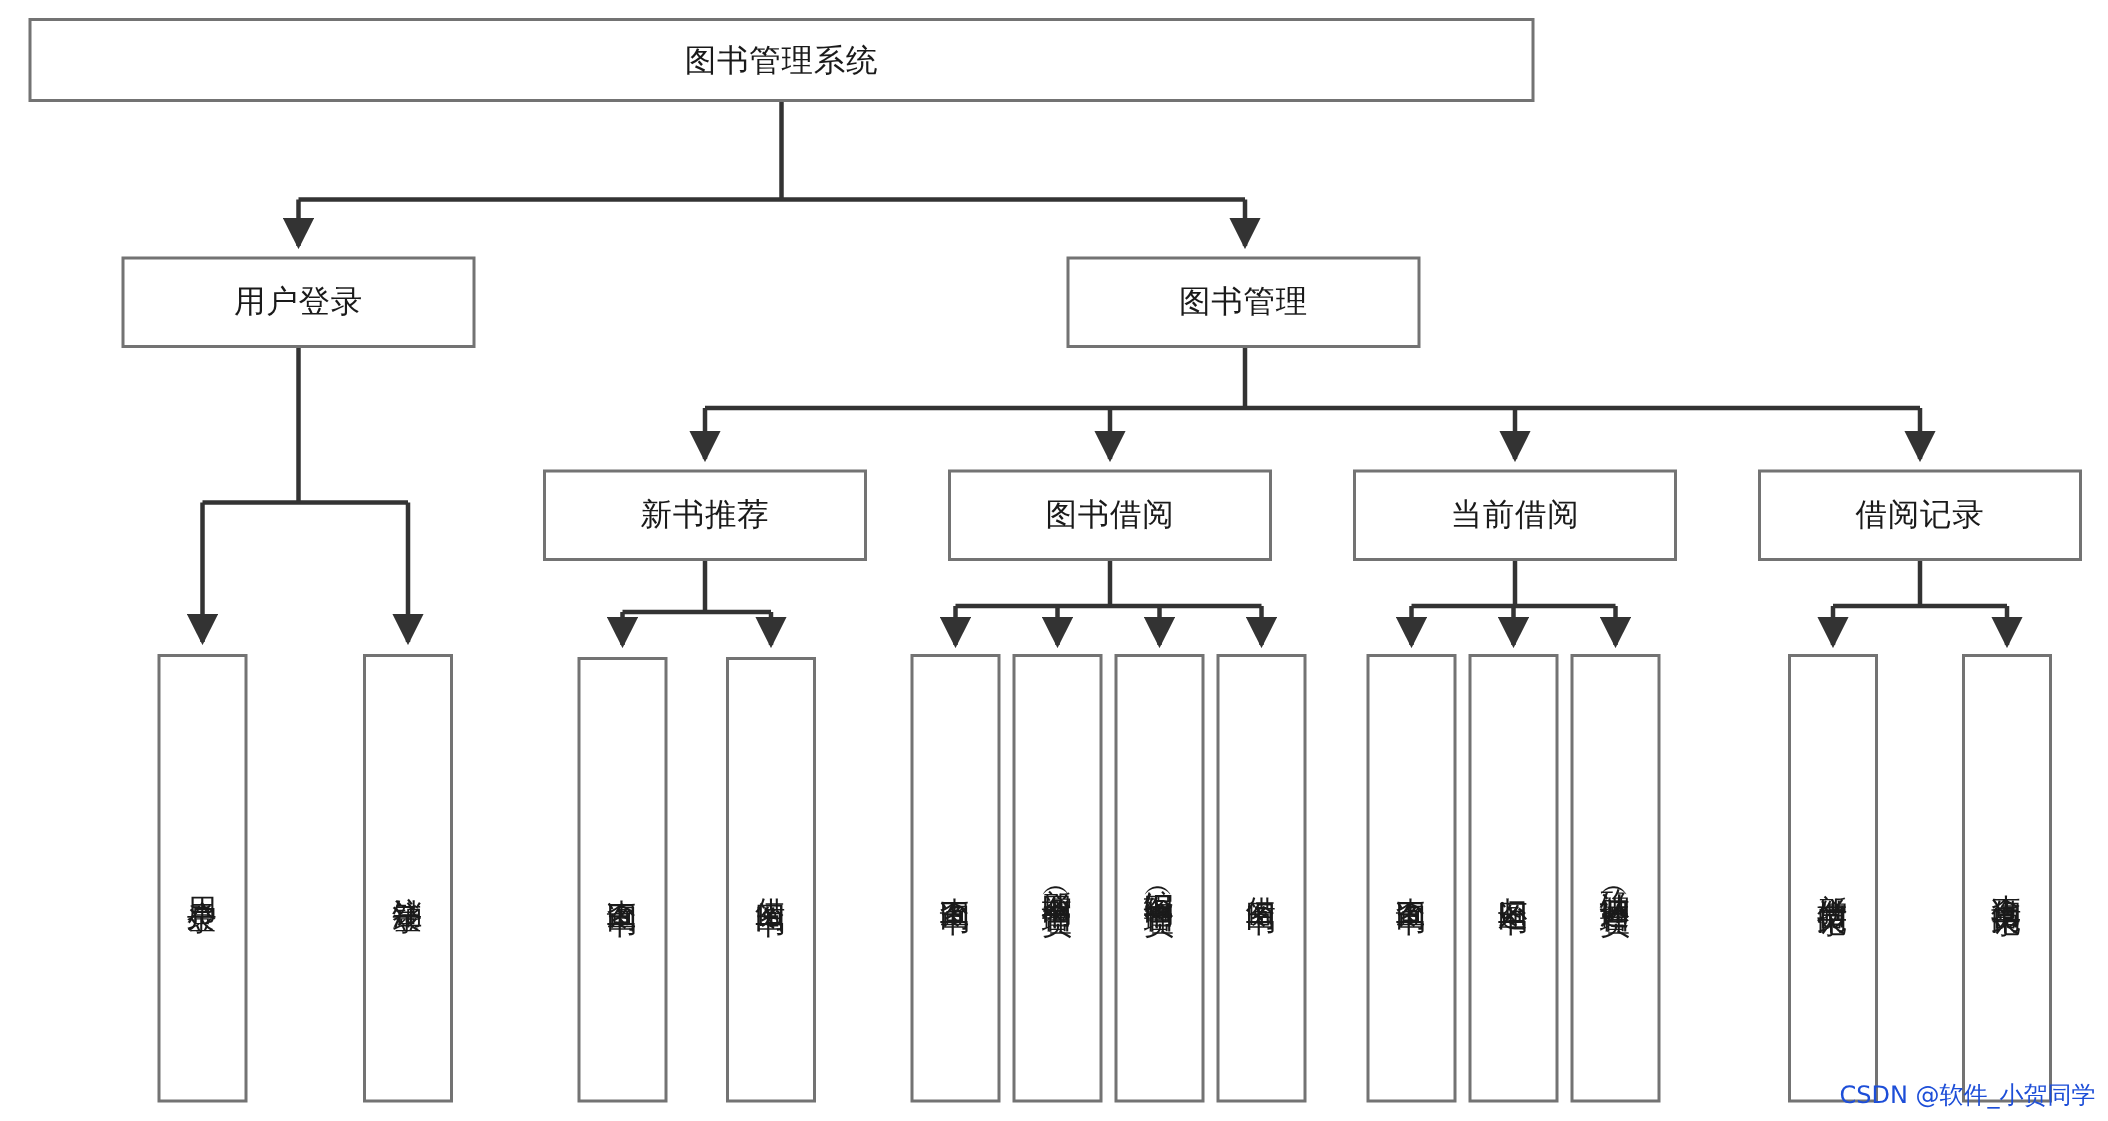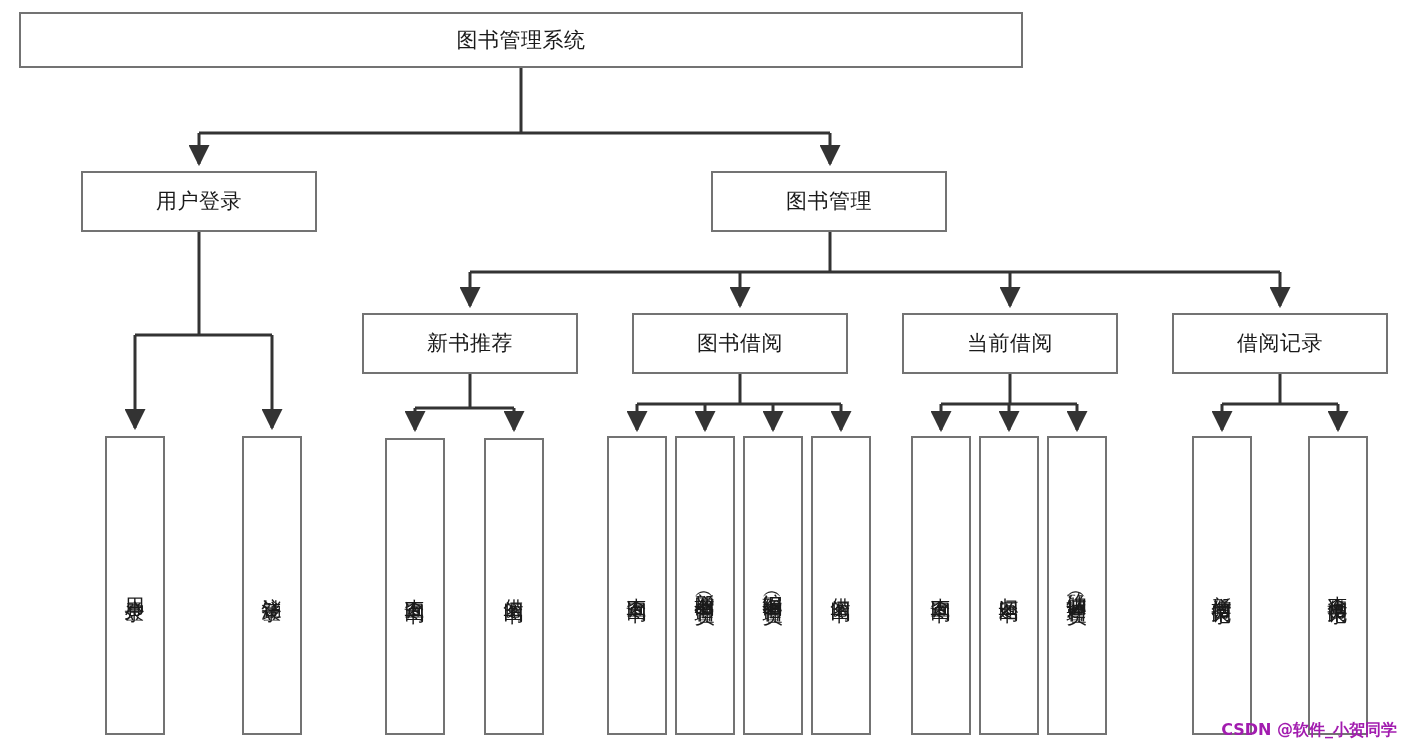--- a/index.html
+++ b/index.html
@@ -54,25 +54,24 @@
     font-size: 20px;
     letter-spacing: 2px;
     line-height: 1;
   }
   .node.root .label { font-size: 21px; }
   .watermark {
     position: absolute;
     right: 8px;
     bottom: 6px;
     font-size: 16px;
-    color: #a21caf;
+    color: #1d4ed8;
     font-family: "DejaVu Sans", "Liberation Sans", sans-serif;
     white-space: nowrap;
     user-select: none;
-    font-weight: bold;
   }
 </style>
 </head>
 <body>
 
 <div id="diagram-root">
 
   <svg class="edges" viewBox="0 0 1405 747">
     <defs>
       <marker id="arrow" viewBox="0 0 10 10" refX="9" refY="5" markerWidth="7" markerHeight="7" orient="auto-start-reverse">

